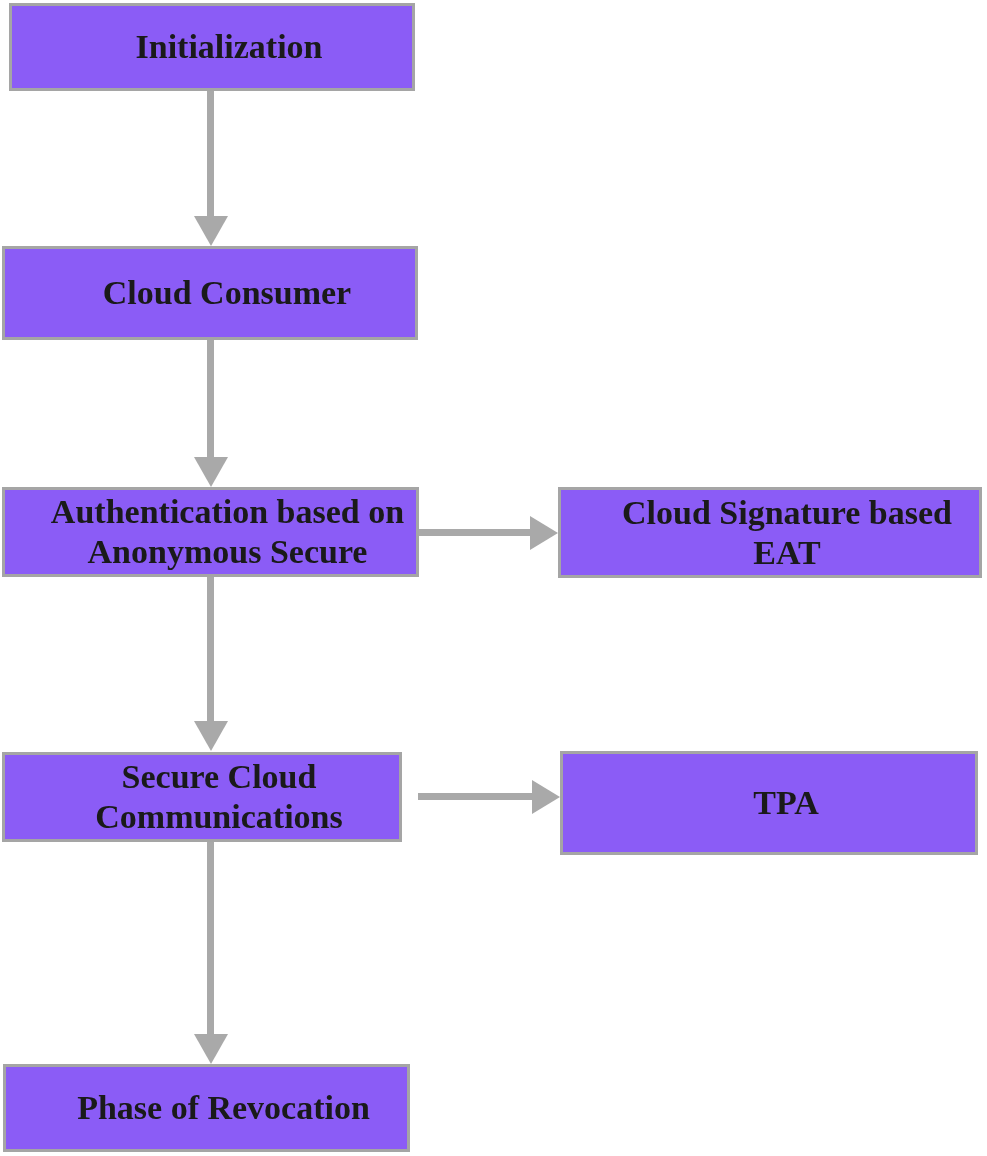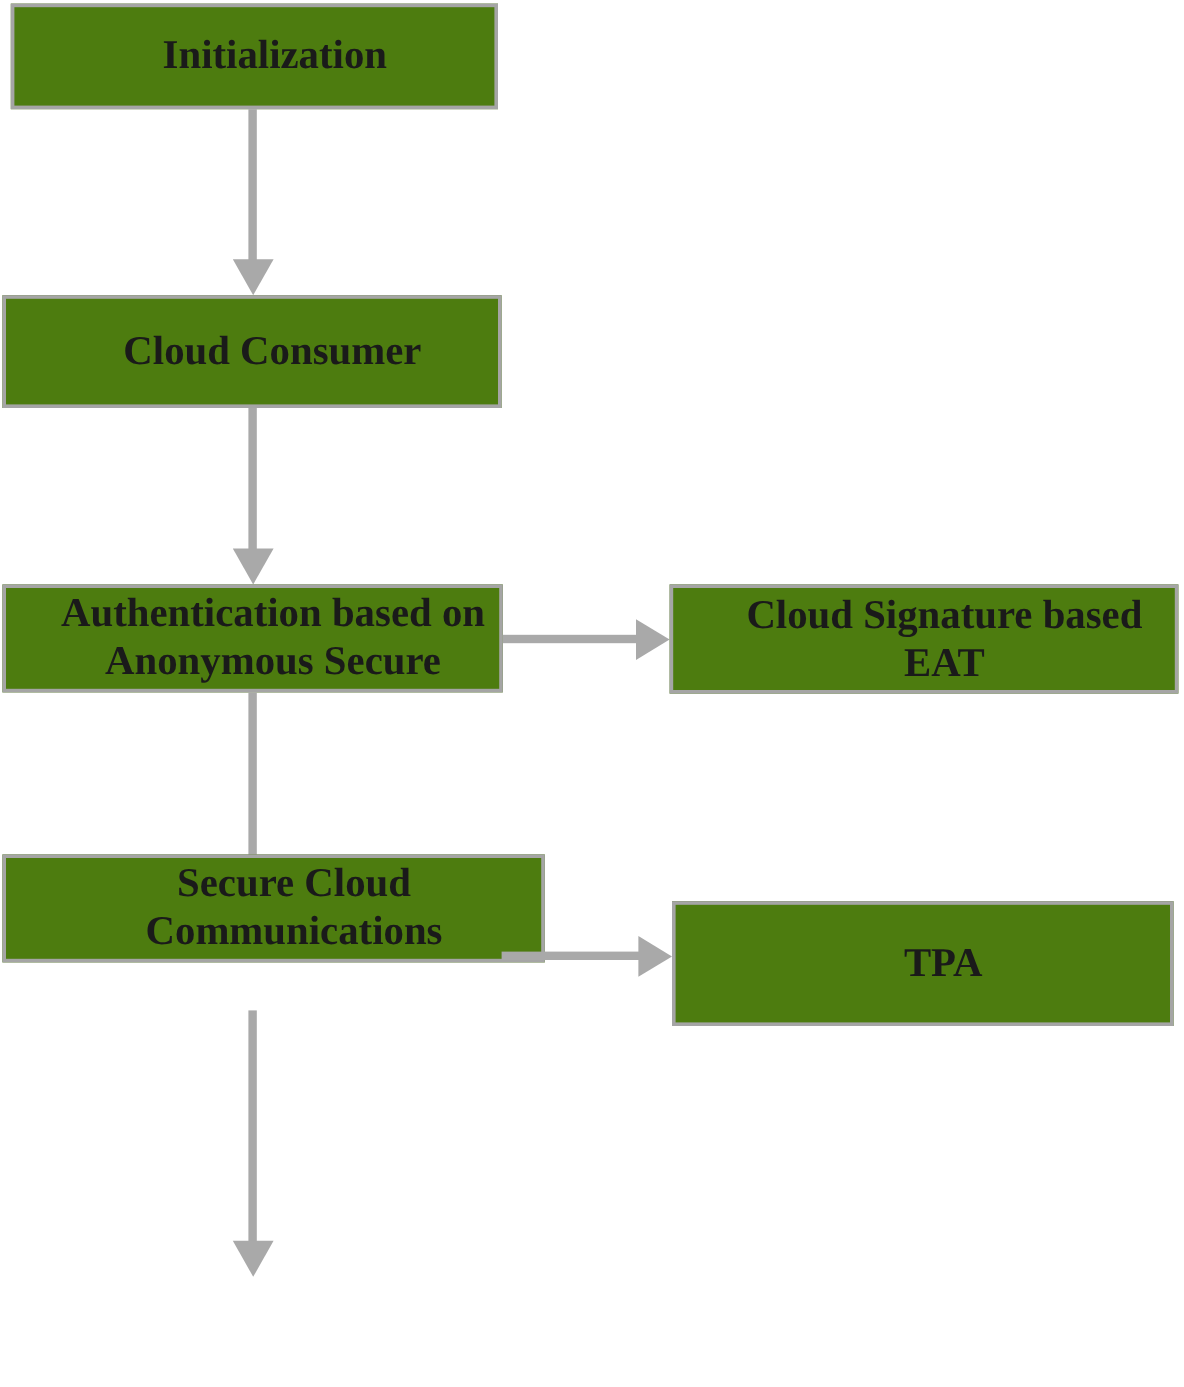--- a/index.html
+++ b/index.html
@@ -12,21 +12,21 @@
     width: 987px;
     height: 1156px;
     background: #ffffff;
     font-family: "Liberation Serif", "DejaVu Serif", serif;
     overflow: hidden;
   }
   .node {
     position: absolute;
     box-sizing: border-box;
     border: 3px solid #a5a5a5;
-    background: #4d7c0f;
+    background: #8b5cf6;
     display: flex;
     flex-direction: column;
     justify-content: center;
     align-items: center;
     text-align: center;
     color: #1a1a1a;
     font-weight: 700;
     font-size: 34px;
     line-height: 40px;
     padding-left: 34px;
@@ -79,21 +79,21 @@
     height: 0;
     border-top: 17px solid transparent;
     border-bottom: 17px solid transparent;
     border-left: 28px solid #a9a9a9;
   }
   
   #node-initialization            { left: 9px;   top: 3px;    width: 406px; height: 88px; }
   #node-cloud-consumer-registration { left: 2px; top: 246px;  width: 416px; height: 94px; text-align: right; }
   #node-authentication-anonymous  { left: 2px;   top: 487px;  width: 417px; height: 90px; }
   #node-group-signature-eat       { left: 558px; top: 487px;  width: 424px; height: 91px; }
-  #node-secure-cloud-communications { left: 2px; top: 712px;  width: 452px; height: 90px; }
+  #node-secure-cloud-communications { left: 2px; top: 752px;  width: 400px; height: 90px; }
   #node-tpa                       { left: 560px; top: 751px;  width: 418px; height: 104px; }
   #node-phase-of-revocation       { left: 3px;   top: 1064px; width: 407px; height: 88px; }
   
   #arrow-init-to-registration     { left: 194px; top: 91px;  height: 155px; }
   #arrow-registration-to-auth     { left: 194px; top: 340px; height: 147px; }
   #arrow-auth-to-secure           { left: 194px; top: 577px; height: 174px; }
   #arrow-secure-to-revocation     { left: 194px; top: 842px; height: 222px; }
   #arrow-auth-to-group-signature  { left: 419px; top: 516px; width: 139px; }
   #arrow-secure-to-tpa            { left: 418px; top: 780px; width: 142px; }
 </style>
@@ -154,14 +154,18 @@
   <div class="node" id="node-tpa">
     <span class="line">TPA</span>
     <span class="line"></span>
   </div>
 
   <div class="arrow-v" id="arrow-secure-to-revocation">
     <div class="shaft"></div>
     <div class="head"></div>
   </div>
 
+  <div class="node" id="node-phase-of-revocation">
+    <span class="line">Phase of Revocation</span>
+    <span class="line"></span>
+  </div>
 
 </div>
 
 </body></html>

